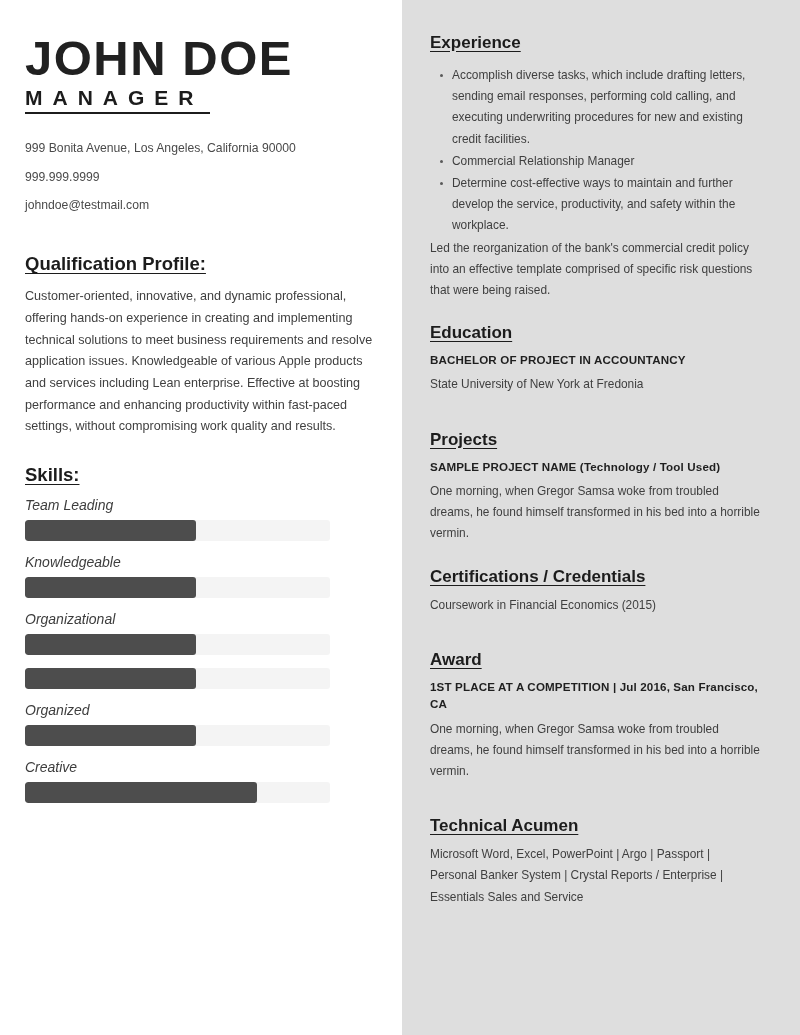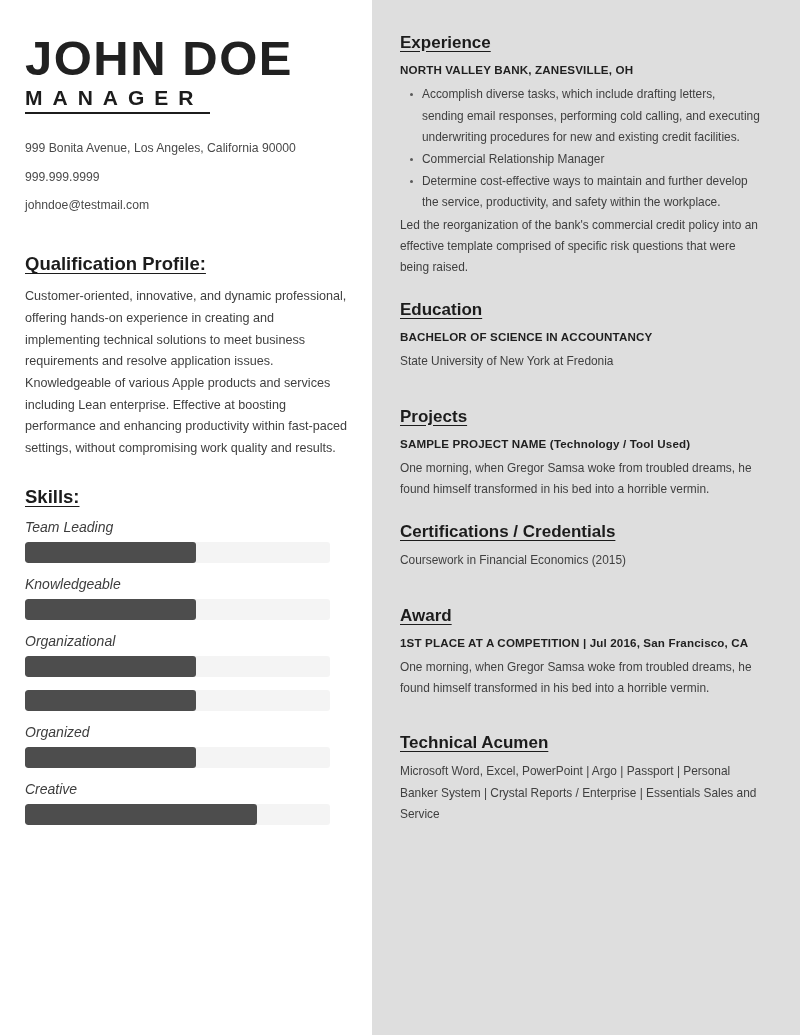--- a/index.html
+++ b/index.html
@@ -17,21 +17,21 @@
     width: 800px;
     height: 1035px;
     overflow: hidden;
     background: #ffffff;
     display: flex;
     align-items: stretch;
   }
 
   
   .col-left {
-    width: 372px;
+    width: 402px;
     background: #ffffff;
     box-sizing: border-box;
     padding: 34px 24px 0 25px;
   }
 
   .name {
     font-size: 49px;
     font-weight: bold;
     letter-spacing: 1.5px;
     color: #212121;
@@ -227,32 +227,31 @@
         </div>
       </div>
     </div>
 
   </div>
 
   <div class="col-right">
 
     <div class="sec-block">
       <div class="sec-head-right">Experience</div>
-      <div class="sub-head">NORTH VALLEY BANK, ZANESVILLE, OH</div>
       <ul class="bullets">
         <li>Accomplish diverse tasks, which include drafting letters, sending email responses, performing cold calling, and executing underwriting procedures for new and existing credit facilities.</li>
         <li>Commercial Relationship Manager</li>
         <li>Determine cost-effective ways to maintain and further develop the service, productivity, and safety within the workplace.</li>
       </ul>
       <p class="body-text">Led the reorganization of the bank's commercial credit policy into an effective template comprised of specific risk questions that were being raised.</p>
     </div>
 
     <div class="sec-block gap-lg">
       <div class="sec-head-right">Education</div>
-      <div class="sub-head">BACHELOR OF SCIENCE IN ACCOUNTANCY</div>
+      <div class="sub-head">BACHELOR OF PROJECT IN ACCOUNTANCY</div>
       <p class="body-text">State University of New York at Fredonia</p>
     </div>
 
     <div class="sec-block">
       <div class="sec-head-right">Projects</div>
       <div class="sub-head">SAMPLE PROJECT NAME (Technology / Tool Used)</div>
       <p class="body-text">One morning, when Gregor Samsa woke from troubled dreams, he found himself transformed in his bed into a horrible vermin.</p>
     </div>
 
     <div class="sec-block gap-lg">

